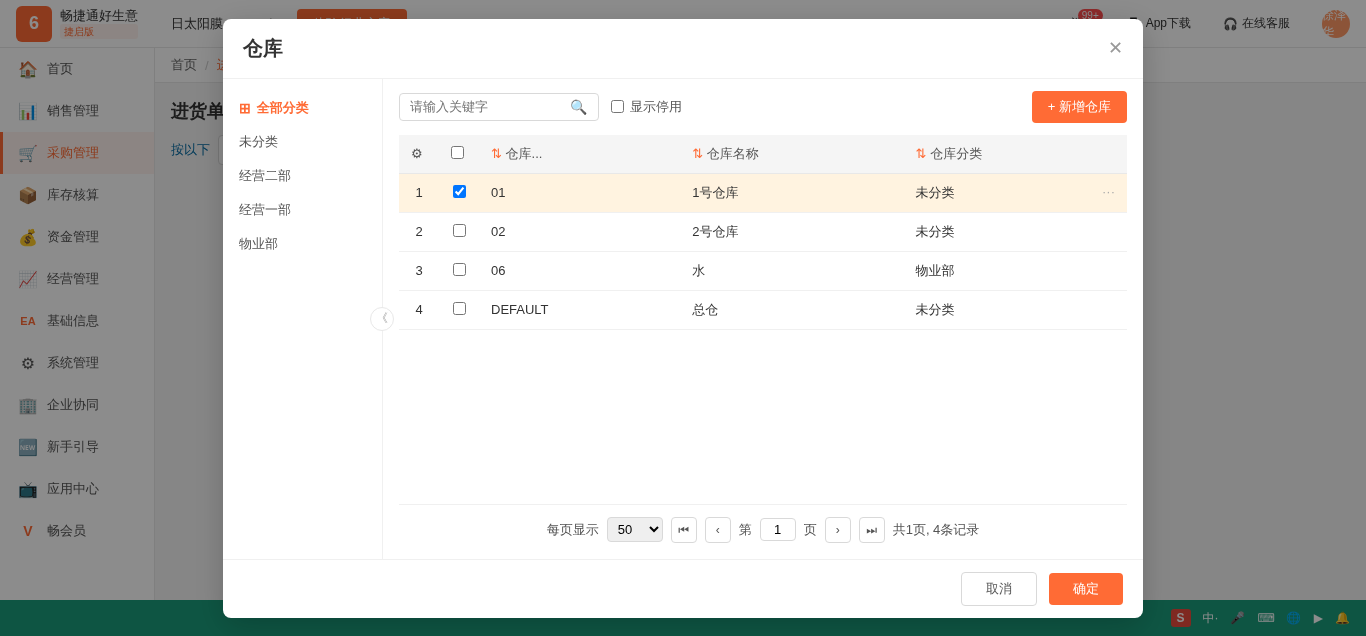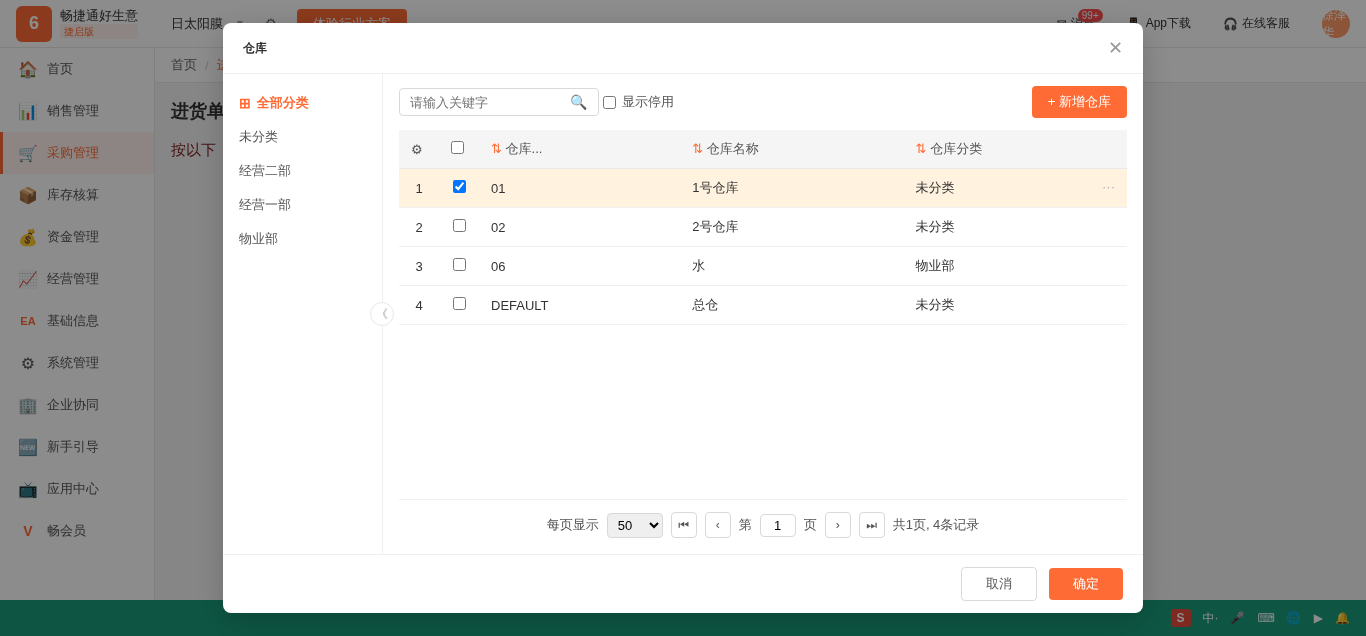--- a/index.html
+++ b/index.html
@@ -171,21 +171,21 @@
       font-weight: bold;
       color: #333;
       margin-bottom: 12px;
     }
     .toolbar {
       display: flex;
       align-items: center;
       gap: 8px;
       margin-bottom: 12px;
     }
-    .toolbar-label { color: #7f1d1d; font-size: 15px; }
+    .toolbar-label { color: #0369a1; font-size: 13px; }
     .toolbar-btn {
       border: 1px solid #d9d9d9;
       background: #fff;
       padding: 5px 12px;
       border-radius: 4px;
       cursor: pointer;
       color: #555;
       font-size: 13px;
       display: flex;
       align-items: center;
@@ -220,21 +220,21 @@
       overflow: hidden;
     }
     .modal-header {
       display: flex;
       align-items: center;
       justify-content: space-between;
       padding: 16px 20px;
       border-bottom: 1px solid #f0f0f0;
     }
     .modal-title {
-      font-size: 12px;
+      font-size: 20px;
       font-weight: bold;
       color: #333;
     }
     .modal-close {
       cursor: pointer;
       color: #999;
       font-size: 18px;
       line-height: 1;
     }
     .modal-body {
@@ -285,21 +285,21 @@
     
     .table-panel {
       flex: 1;
       display: flex;
       flex-direction: column;
       padding: 12px 16px;
     }
     .table-toolbar {
       display: flex;
       align-items: center;
-      gap: 4px;
+      gap: 12px;
       margin-bottom: 12px;
     }
     .search-box {
       display: flex;
       align-items: center;
       border: 1px solid #d9d9d9;
       border-radius: 4px;
       padding: 5px 10px;
       width: 200px;
       gap: 6px;

